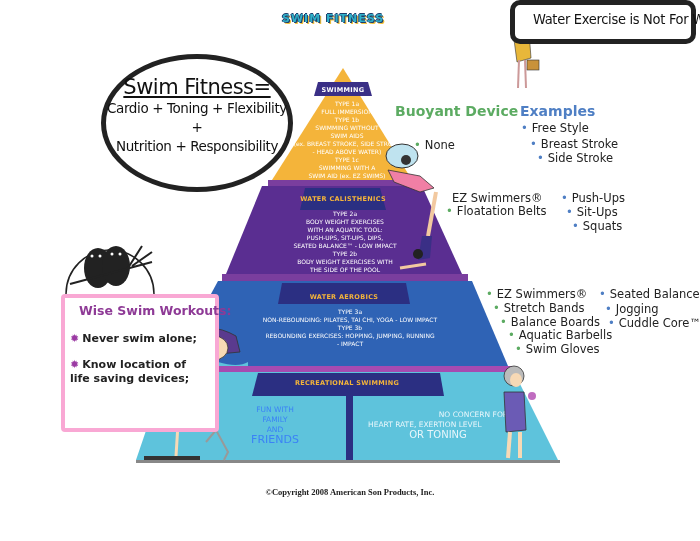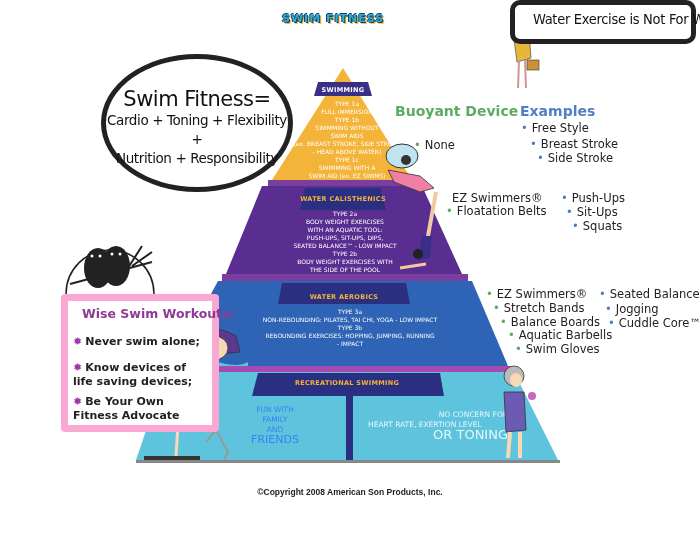--- a/index.html
+++ b/index.html
@@ -2,33 +2,33 @@
 <html><head>
 <meta charset="utf-8">
 <style>
   html,body{margin:0;padding:0;background:#fff;}
   body{width:700px;height:541px;position:relative;overflow:hidden;font-family:"DejaVu Sans",sans-serif;}
   .abs{position:absolute;}
   .title{left:282px;top:12px;font-family:"DejaVu Sans",sans-serif;font-weight:bold;font-size:11px;letter-spacing:1px;color:#2fb0c8;text-shadow:1px 1px 0 #1f3f6d,-1px 0 0 #1f3f6d,0 -1px 0 #1f3f6d,2px 2px 0 #f3c23a;}
   .wimps{left:510px;top:0;width:186px;height:44px;border:5px solid #222;border-radius:10px;background:#fff;box-sizing:border-box;}
   .wimps span{position:absolute;left:18px;top:6px;font-family:"DejaVu Sans Condensed","DejaVu Sans",sans-serif;font-size:14.5px;color:#111;white-space:nowrap;letter-spacing:-0.3px;}
   .oval{left:101px;top:54px;width:192px;height:138px;border:5px solid #222;border-radius:50%;background:#fff;box-sizing:border-box;text-align:center;}
-  .oval .h{font-size:21px;color:#111;margin-top:28px;letter-spacing:-0.5px;}
+  .oval .h{font-size:21px;color:#111;margin-top:16px;letter-spacing:-0.5px;text-decoration:underline;}
   .oval .l{font-size:13.5px;color:#111;line-height:19px;letter-spacing:-0.4px;}
   .col-h{font-weight:bold;font-size:14px;}
   .item{font-size:11.5px;color:#222;white-space:nowrap;}
   .dot-g::before{content:"\2022";color:#5cab62;margin-right:4px;}
   .dot-b::before{content:"\2022";color:#4f7fc4;margin-right:4px;}
   .lvl-h{font-size:6.5px;font-weight:bold;letter-spacing:0.3px;text-align:center;white-space:nowrap;}
   .lvl-t{font-size:6px;text-align:center;line-height:8px;white-space:nowrap;}
-  .wise{left:61px;top:294px;width:158px;height:138px;border:7px solid #f9a8d4;border-radius:4px;background:#fff;box-sizing:border-box;}
+  .wise{left:61px;top:294px;width:158px;height:138px;border:4px solid #f9a8d4;border-radius:4px;background:#fff;box-sizing:border-box;}
   .wise .wh{position:absolute;left:14px;top:5px;font-weight:bold;font-size:12.5px;color:#8e3a96;white-space:nowrap;}
   .wise .wi{position:absolute;left:5px;font-size:11px;color:#222;line-height:14px;font-weight:bold;}
   .star{color:#9b3aa3;margin-right:3px;}
-  .copy{left:0;width:700px;top:487px;text-align:center;font-family:Liberation Sans, sans-serif;font-weight:bold;font-size:8.5px;color:#222;}
+  .copy{left:0;width:700px;top:487px;text-align:center;font-family:Liberation Serif, serif;font-weight:bold;font-size:8.5px;color:#222;}
 </style>
 </head>
 <body>
 
 <div class="abs title">SWIM FITNESS</div>
 
 <svg class="abs" style="left:505px;top:2px" width="40" height="92">
   <circle cx="16" cy="8" r="6" fill="#f2c9a0" stroke="#333" stroke-width="0.8"></circle>
   <path d="M10 6 Q16 -2 22 6 L22 14 L10 14Z" fill="#8b5a2b"></path>
   <rect x="10" y="16" width="12" height="14" fill="#6b5bb5" stroke="#333" stroke-width="0.6"></rect>
@@ -111,21 +111,21 @@
 <div class="abs lvl-h" style="left:252px;top:379px;width:190px;color:#f4b43a">RECREATIONAL SWIMMING</div>
 <div class="abs" style="left:240px;top:405px;width:70px;color:#3b82f6">
   <div class="lvl-t" style="font-size:7.5px;line-height:10px">FUN WITH</div>
   <div class="lvl-t" style="font-size:7.5px;line-height:10px">FAMILY</div>
   <div class="lvl-t" style="font-size:7.5px;line-height:10px">AND</div>
   <div class="lvl-t" style="font-size:11px;line-height:10px">FRIENDS</div>
 </div>
 <div class="abs" style="left:368px;top:410px;width:140px;color:#e8f6fb">
   <div class="lvl-t" style="font-size:7.5px;line-height:10px;text-align:right">NO CONCERN FOR</div>
   <div class="lvl-t" style="font-size:7.5px;line-height:10px;text-align:left">HEART RATE, EXERTION LEVEL</div>
-  <div class="lvl-t" style="font-size:13px;line-height:10px;text-align:right">OR TONING</div>
+  <div class="lvl-t" style="font-size:10px;line-height:10px;text-align:center">OR TONING</div>
 </div>
 
 <svg class="abs" style="left:380px;top:140px" width="60" height="56">
   <ellipse cx="22" cy="16" rx="16" ry="12" fill="#bfe3ef" stroke="#333" stroke-width="1"></ellipse>
   <circle cx="26" cy="20" r="5" fill="#333"></circle>
   <path d="M8 30 L40 36 L54 48 L40 52 L14 42 Z" fill="#f07fa5" stroke="#333" stroke-width="0.8"></path>
 </svg>
 <svg class="abs" style="left:396px;top:188px" width="46" height="86">
   <line x1="40" y1="4" x2="32" y2="48" stroke="#f2c9a0" stroke-width="4"></line>
   <path d="M26 48 L36 48 L34 70 L22 72Z" fill="#3a2f86"></path>
@@ -188,22 +188,18 @@
     <circle cx="58" cy="22" r="1.5" fill="#fff"></circle>
   <path d="M8 52 L90 30 M66 36 L80 14 M70 34 L90 20" stroke="#222" stroke-width="2" fill="none"></path>
 </svg>
 
 <div class="abs wise">
   <div class="wh">Wise Swim Workouts:</div>
   <div class="wi" style="top:34px">
     <span class="star">✹</span><span>Never swim alone;</span>
   </div>
   <div class="wi" style="top:60px">
-    <span class="star">✹</span><span>Know devices of</span><br>
+    <span class="star">✹</span><span>Know location of</span><br>
     <span>life saving devices;</span>
   </div>
-  <div class="wi" style="top:94px;font-weight:bold">
-    <span class="star">✹</span><span>Be Your Own</span><br>
-    <span>Fitness Advocate</span>
-  </div>
 </div>
 
 <div class="abs copy">©Copyright 2008 American Son Products, Inc.</div>
 
 </body></html>

